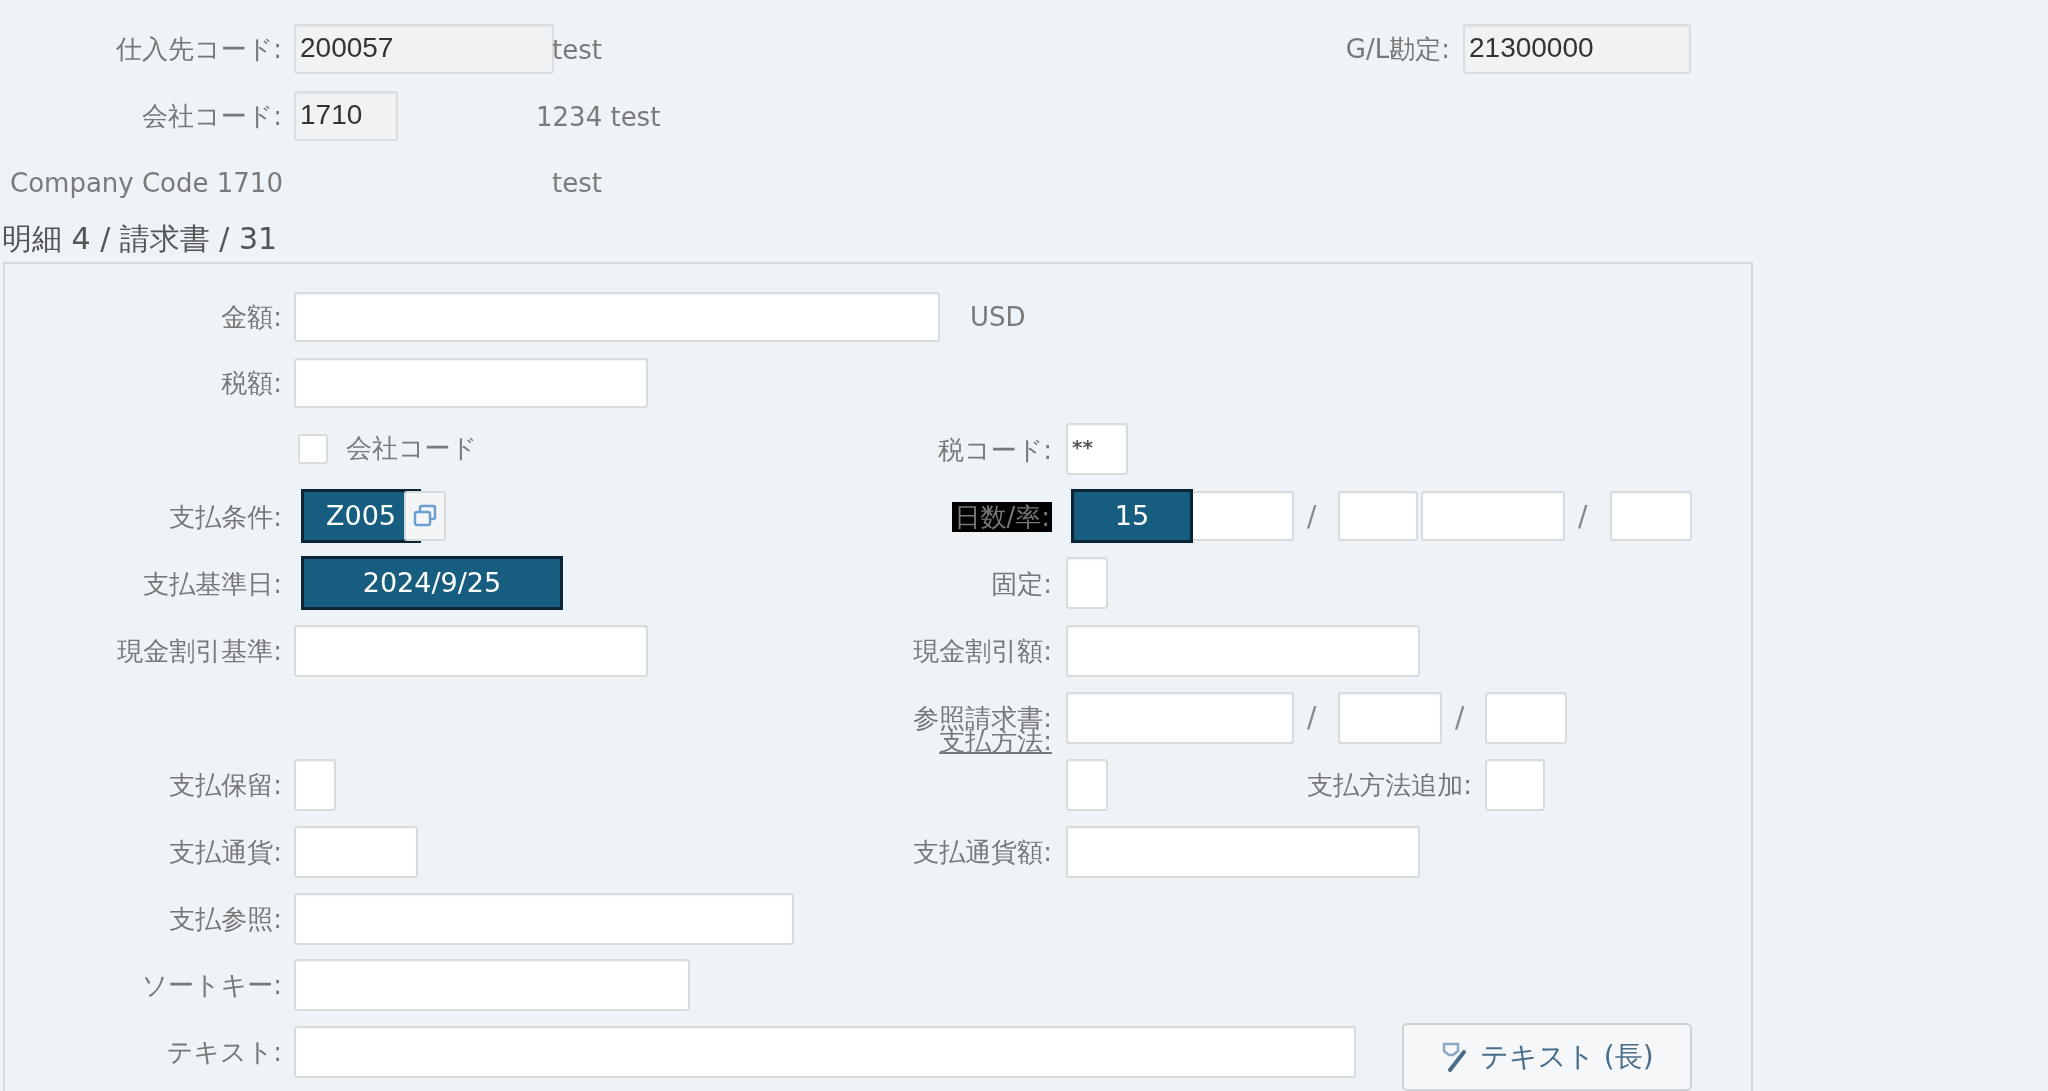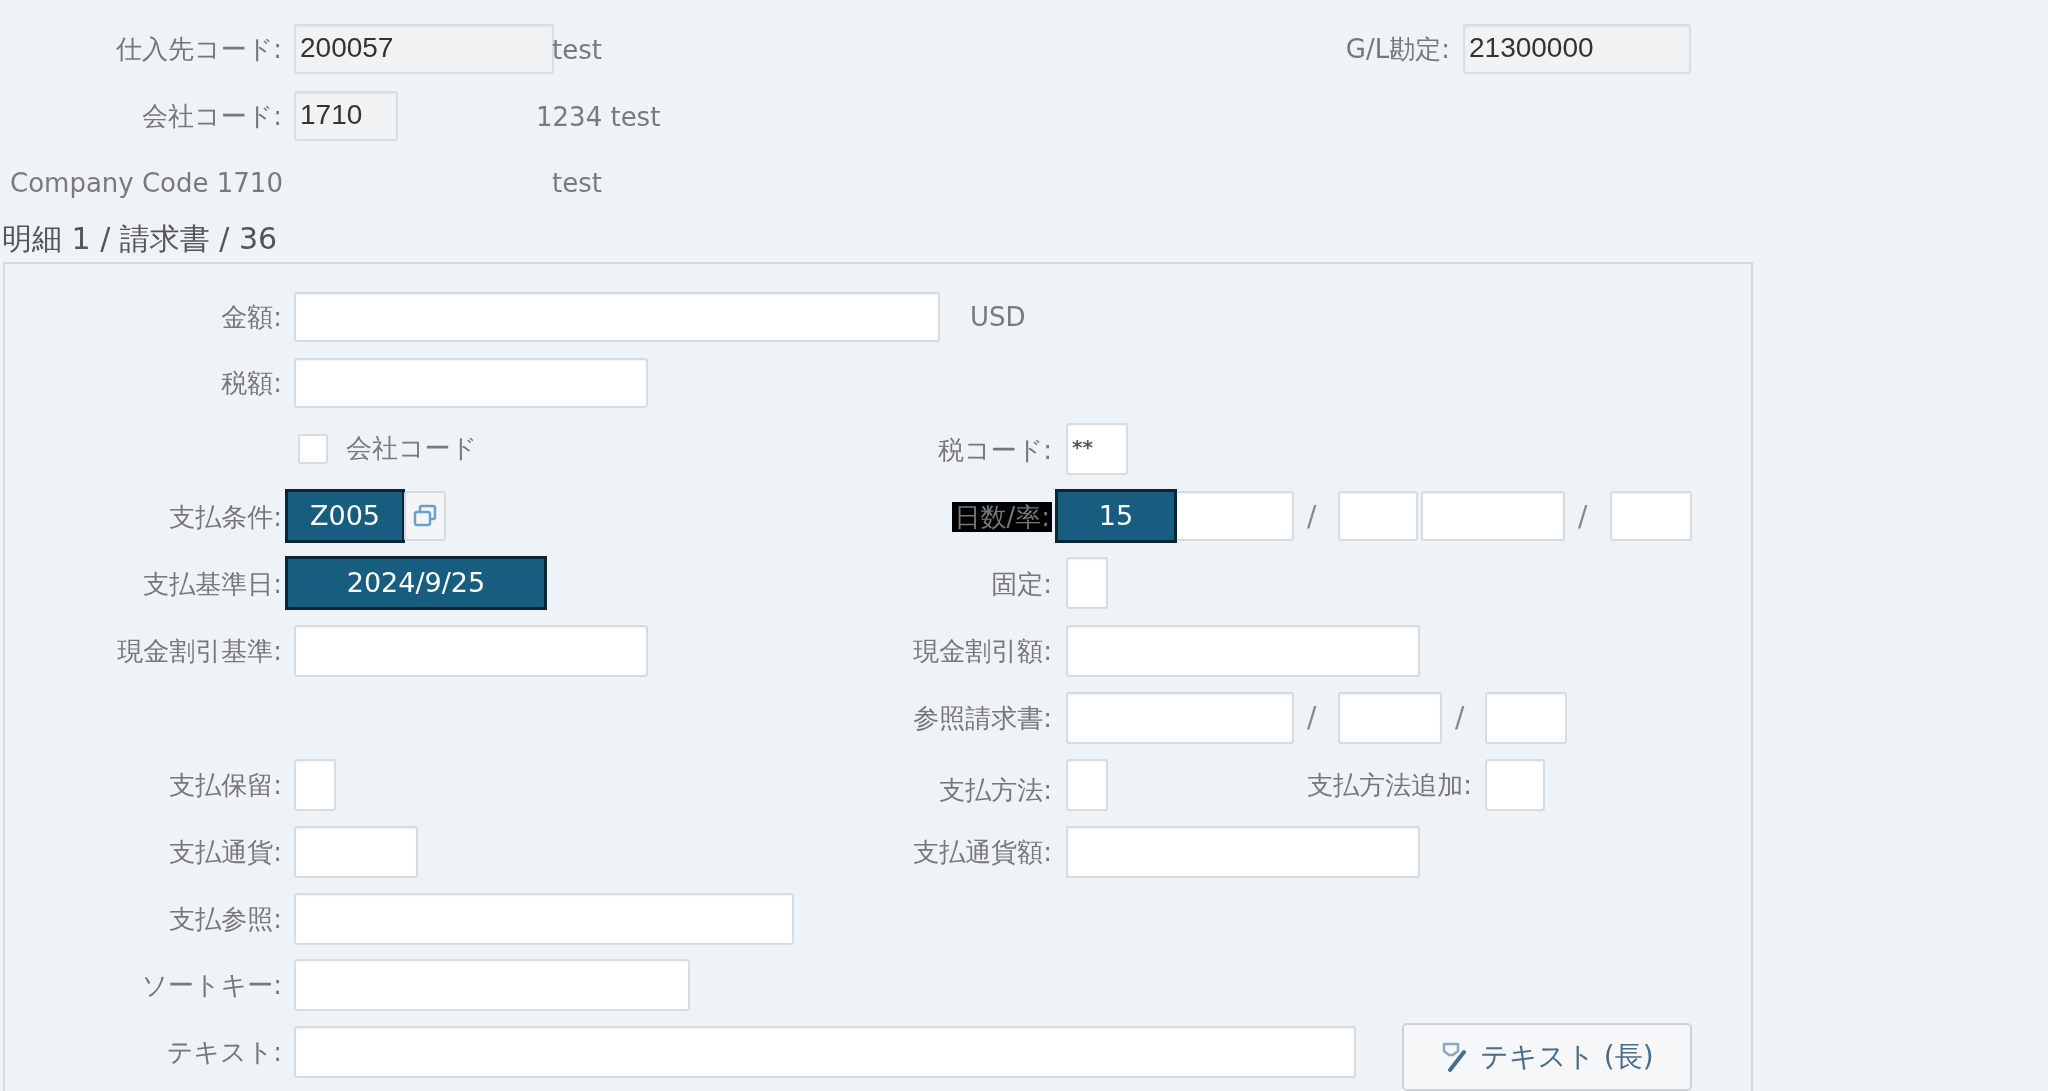--- a/index.html
+++ b/index.html
@@ -17,20 +17,21 @@
     .inp {
       position:absolute; height:48px; background:#fff; border:2px solid #d9dcdf;
       border-radius:3px; box-sizing:border-box; font-size:28px; color:#333;
       line-height:44px; padding-left:4px; box-shadow:inset 0 1px 2px rgba(0,0,0,0.06);
     }
     .inp.ro { background:#f1f2f3; border-color:#dcdddf; font-family:"Liberation Sans Narrow","Liberation Sans",sans-serif; }
     .hl {
       position:absolute; background:#175d7f; border:3px solid #0b2535; color:#fff;
       box-sizing:border-box; text-align:center; font-size:27px; line-height:48px; height:54px;
       font-family:"DejaVu Sans",sans-serif;
+      margin-left:16px;
     }
     .slash { position:absolute; font-size:28px; color:#888; line-height:50px; }
     .frame {
       position:absolute; left:3px; top:262px; width:1750px; height:840px;
       border:2px solid #d6dade; box-sizing:border-box;
     }
     .section-title {
       position:absolute; left:2px; top:214px; font-size:30px; color:#555; line-height:50px; white-space:nowrap;
     }
     .checkbox {
@@ -58,21 +59,21 @@
 <div class="lbl" style="left:60px;top:91px;width:222px;">会社コード:</div>
 <div class="inp ro" style="left:294px;top:91px;width:104px;height:50px;">1710</div>
 <div class="txt" style="left:536px;top:92px;">1234 test</div>
 
 <div class="txt" style="left:10px;top:158px;">Company Code 1710</div>
 <div class="txt" style="left:552px;top:158px;">test</div>
 
 <div class="lbl" style="left:1240px;top:24px;width:210px;">G/L勘定:</div>
 <div class="inp ro" style="left:1463px;top:24px;width:228px;height:50px;">21300000</div>
 
-<div class="section-title">明細 1 / 請求書 / 36</div>
+<div class="section-title">明細 4 / 請求書 / 31</div>
 <div class="frame"></div>
 
 <div class="lbl" style="left:60px;top:292px;width:222px;">金額:</div>
 <div class="inp" style="left:294px;top:292px;width:646px;height:50px;"></div>
 <div class="txt" style="left:970px;top:292px;">USD</div>
 
 <div class="lbl" style="left:60px;top:358px;width:222px;">税額:</div>
 <div class="inp" style="left:294px;top:358px;width:354px;height:50px;"></div>
 
 <div class="checkbox" style="left:298px;top:434px;"></div>
@@ -110,21 +111,21 @@
 
 <div class="lbl" style="left:860px;top:693px;width:192px;">参照請求書:</div>
 <div class="inp" style="left:1066px;top:692px;width:228px;height:52px;"></div>
 <div class="slash" style="left:1307px;top:693px;">/</div>
 <div class="inp" style="left:1338px;top:692px;width:104px;height:52px;"></div>
 <div class="slash" style="left:1455px;top:693px;">/</div>
 <div class="inp" style="left:1485px;top:692px;width:82px;height:52px;"></div>
 
 <div class="lbl" style="left:60px;top:760px;width:222px;">支払保留:</div>
 <div class="inp" style="left:294px;top:759px;width:42px;height:52px;"></div>
-<div class="lbl" style="left:860px;top:765px;width:192px;">支払方法:</div>
+<div class="lbl" style="left:860px;top:716px;width:192px;text-decoration:underline;">支払方法:</div>
 <div class="inp" style="left:1066px;top:759px;width:42px;height:52px;"></div>
 <div class="lbl" style="left:1230px;top:760px;width:242px;">支払方法追加:</div>
 <div class="inp" style="left:1485px;top:759px;width:60px;height:52px;"></div>
 
 <div class="lbl" style="left:60px;top:827px;width:222px;">支払通貨:</div>
 <div class="inp" style="left:294px;top:826px;width:124px;height:52px;"></div>
 <div class="lbl" style="left:860px;top:827px;width:192px;">支払通貨額:</div>
 <div class="inp" style="left:1066px;top:826px;width:354px;height:52px;"></div>
 
 <div class="lbl" style="left:60px;top:894px;width:222px;text-align:right;">支払参照:</div>

